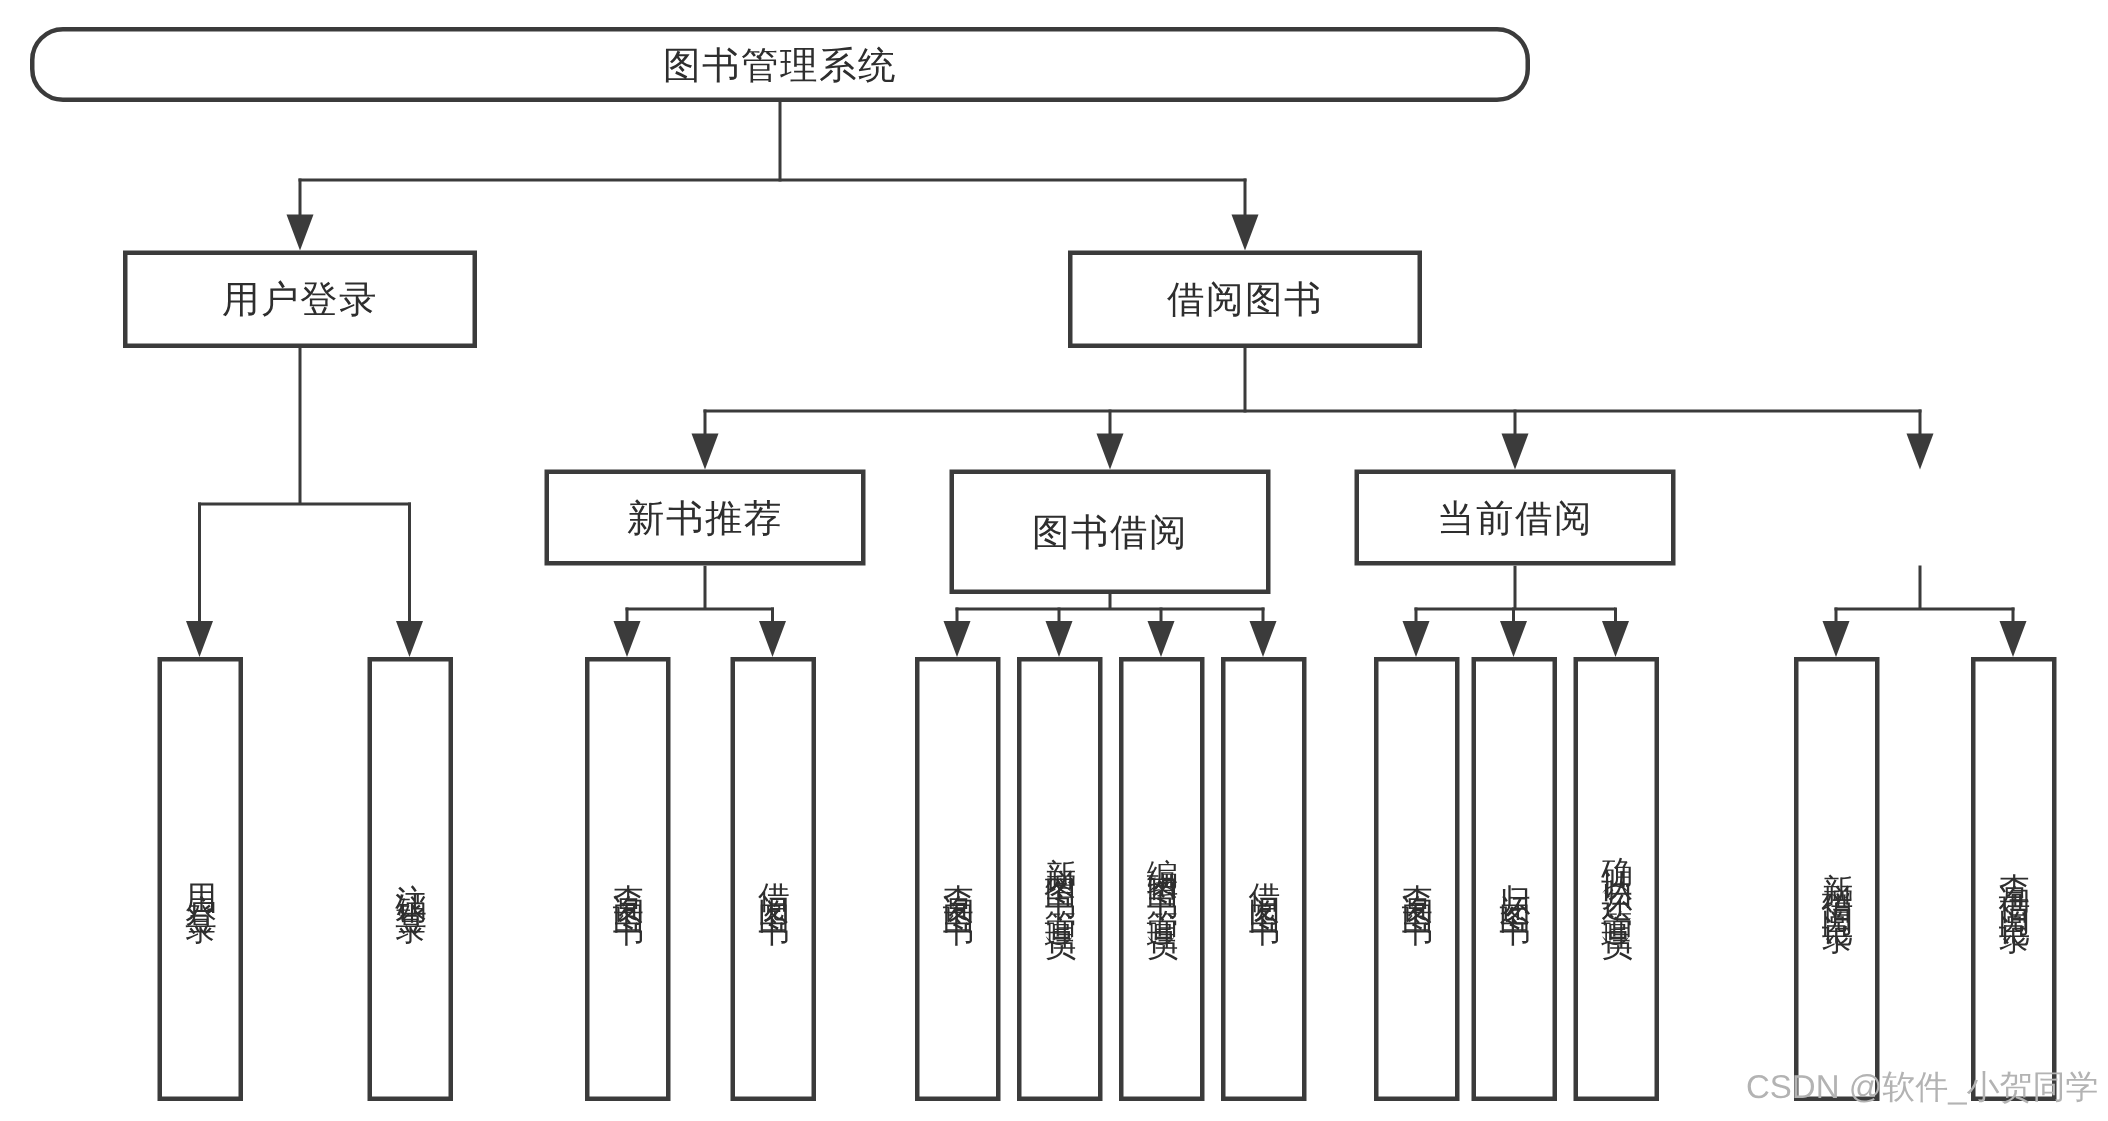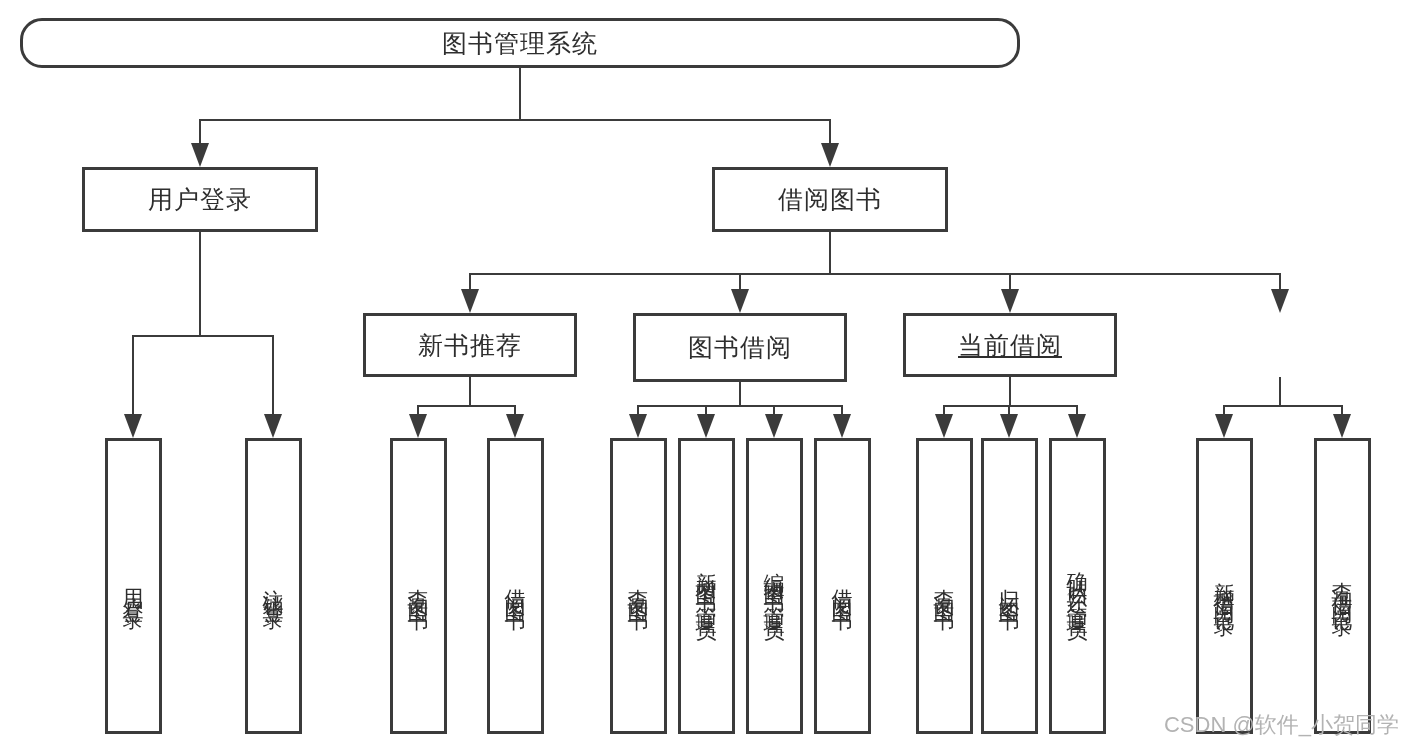--- a/index.html
+++ b/index.html
@@ -108,25 +108,25 @@
   </div>
 
   <div class="node" style="left:712px;top:167px;width:236px;height:65px;">
     <span class="hlabel">借阅图书</span>
   </div>
 
   <div class="node" style="left:363px;top:313px;width:214px;height:64px;">
     <span class="hlabel">新书推荐</span>
   </div>
 
-  <div class="node" style="left:633px;top:313px;width:214px;height:69px;">
+  <div class="node" style="left:633px;top:313px;width:214px;height:83px;">
     <span class="hlabel">图书借阅</span>
   </div>
 
-  <div class="node" style="left:903px;top:313px;width:214px;height:64px;text-decoration:underline;">
+  <div class="node" style="left:903px;top:313px;width:214px;height:64px;">
     <span class="hlabel">当前借阅</span>
   </div>
 
 
   <div class="node" style="left:105px;top:438px;width:57px;height:296px;">
     <span class="vlabel">用户登录</span>
   </div>
   <div class="node" style="left:245px;top:438px;width:57px;height:296px;">
     <span class="vlabel">注销登录</span>
   </div>

